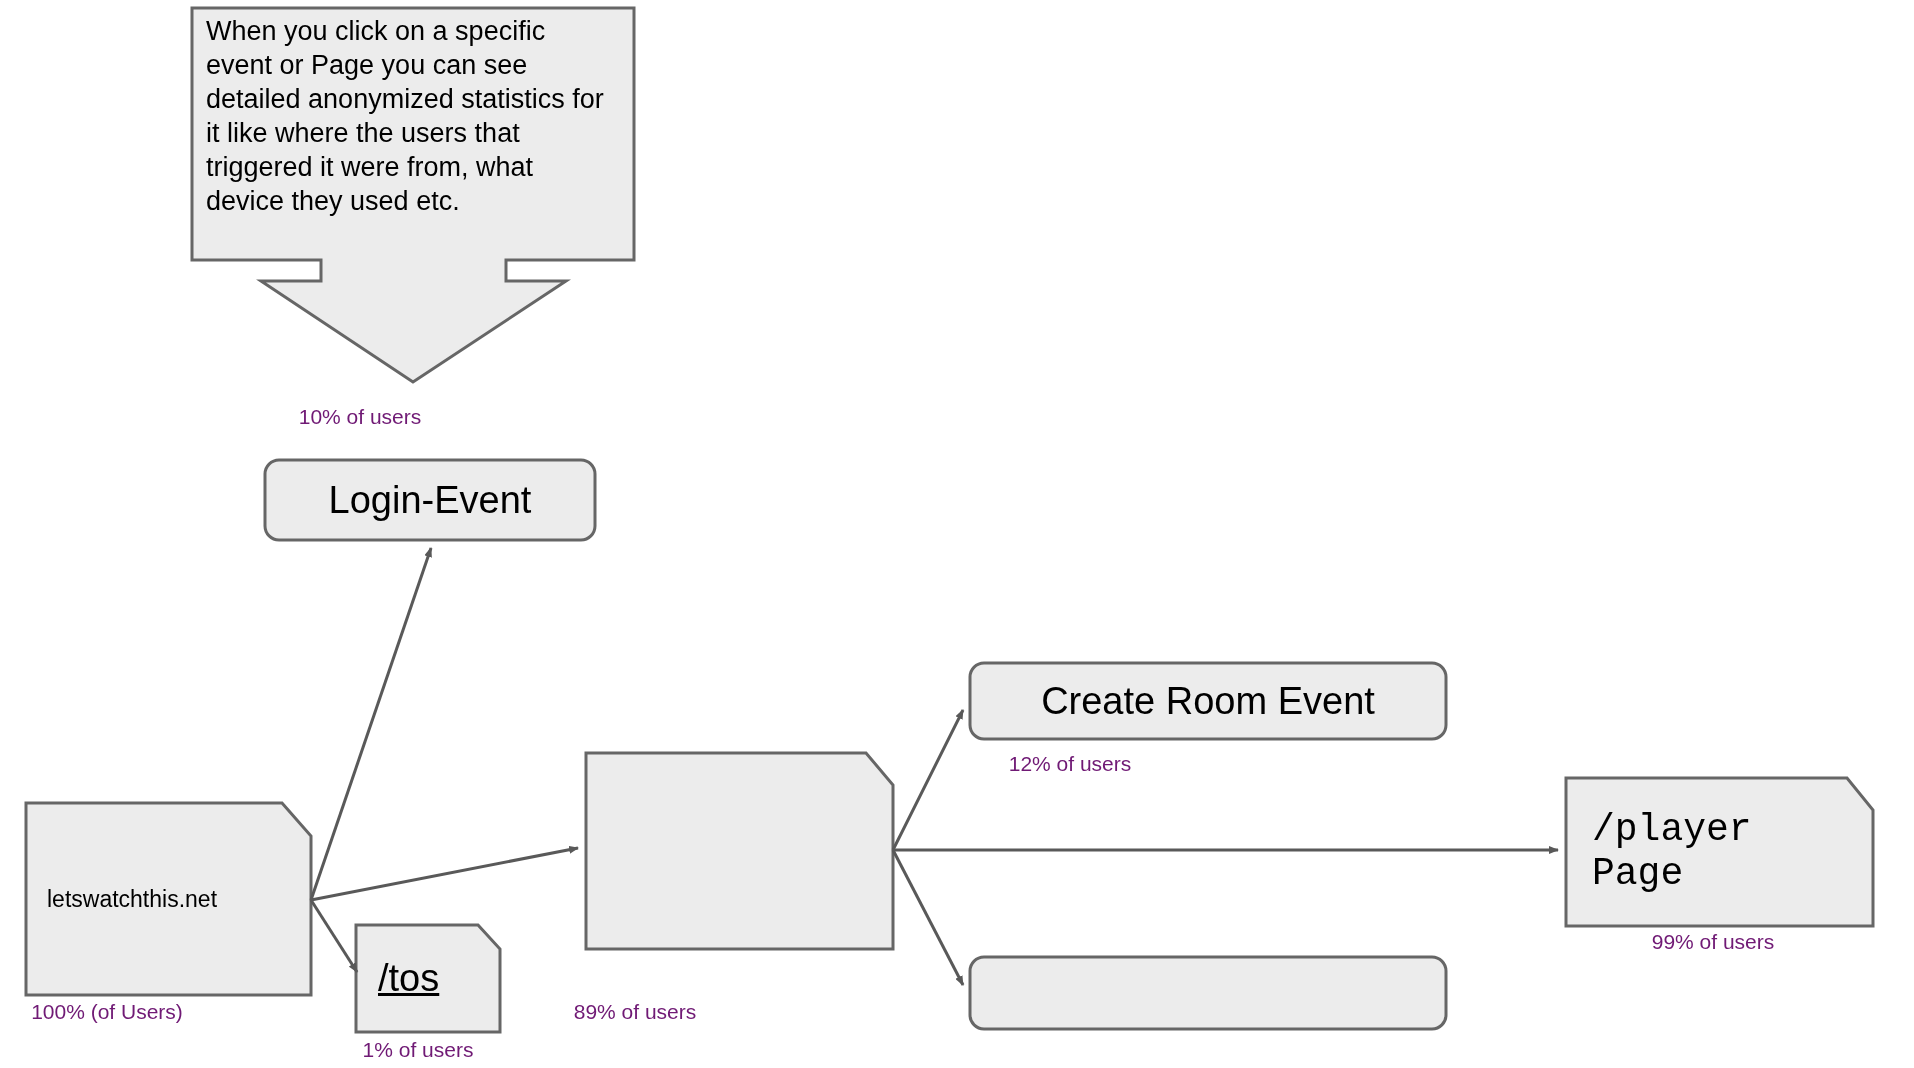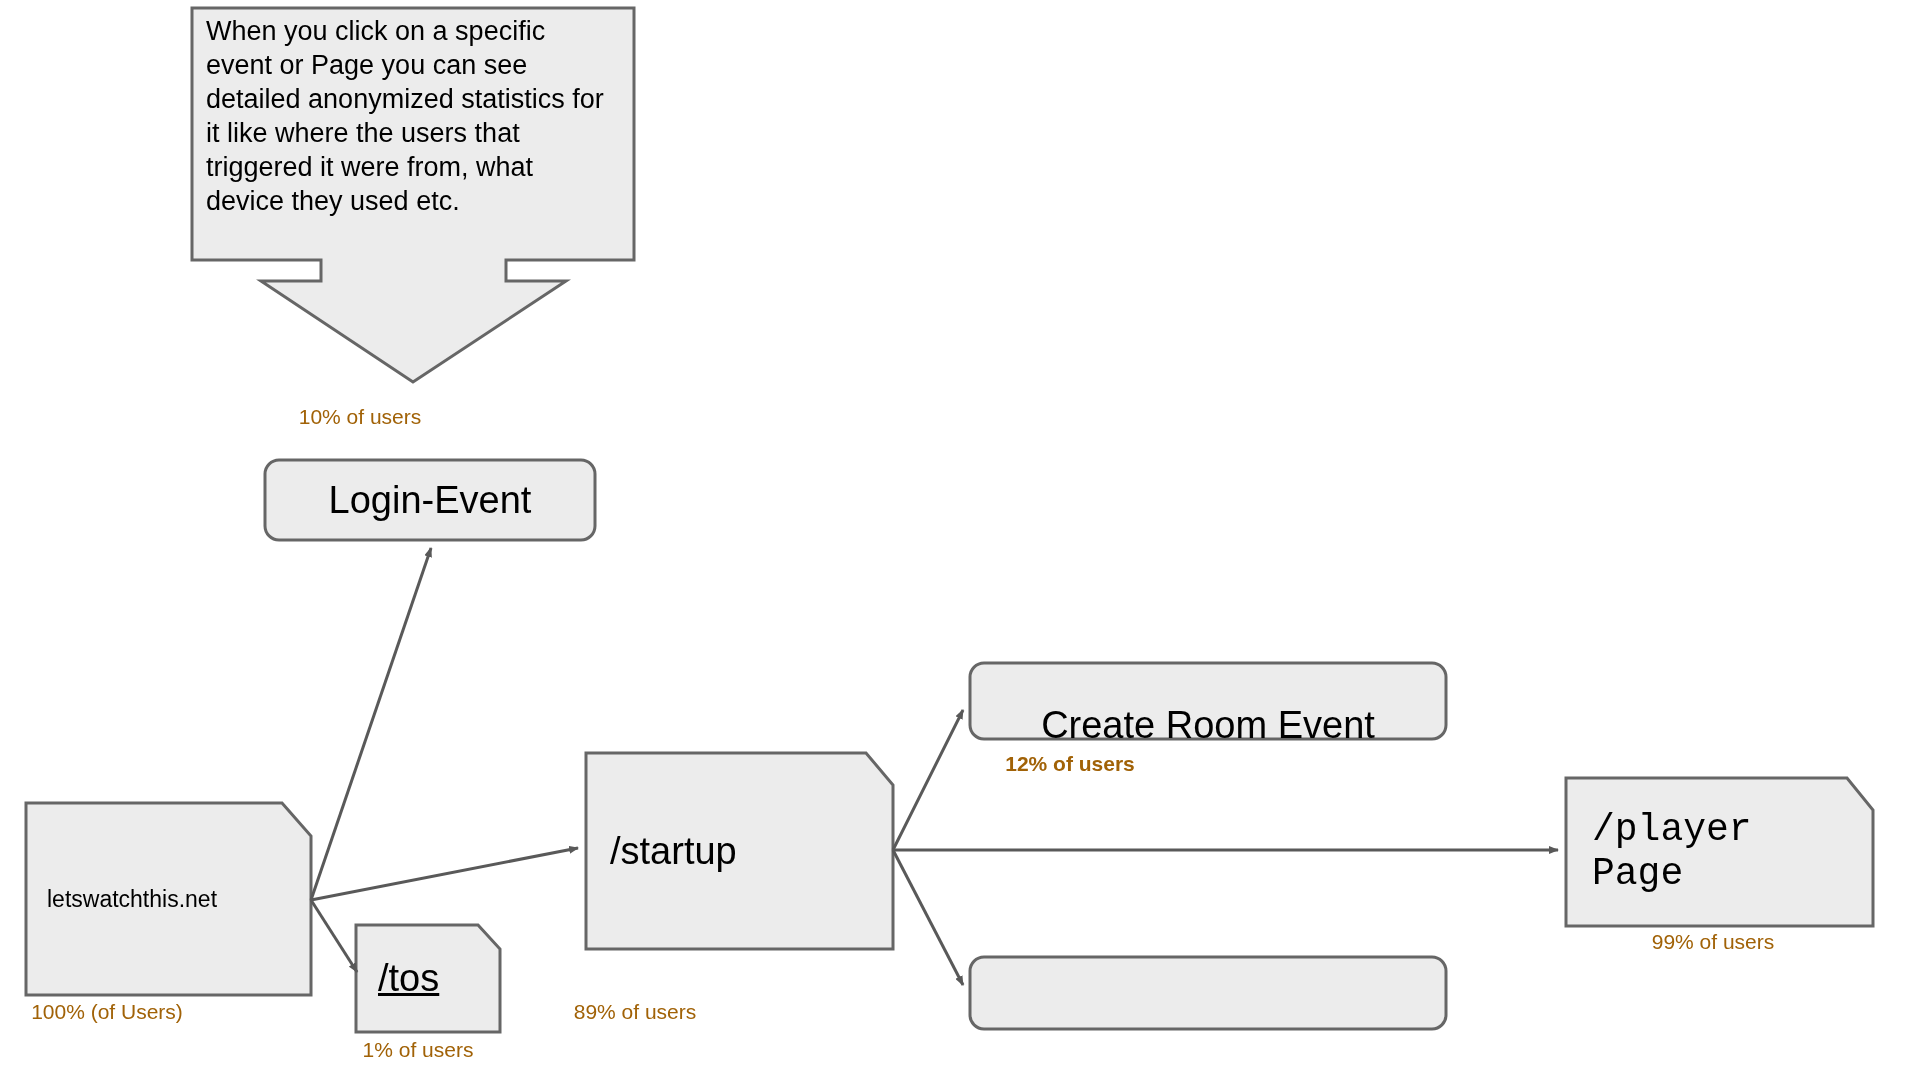--- a/index.html
+++ b/index.html
@@ -28,61 +28,61 @@
     overflow: visible;
   }
   .node-text {
     position: absolute;
     pointer-events: none;
     white-space: pre;
   }
   .caption {
     position: absolute;
     font-size: 21px;
-    color: #a16207;
+    color: #701a75;
     white-space: pre;
     text-align: center;
   }
   .callout-text {
     position: absolute;
     left: 206px;
     top: 14px;
     width: 400px;
     font-size: 27px;
     line-height: 1.26;
     color: #000;
     white-space: pre-wrap;
   }
   .lbl-login   { left: 265px; top: 460px; width: 330px; height: 80px;
                  display: flex; align-items: center; justify-content: center;
                  font-size: 38px; }
   .lbl-create  { left: 970px; top: 663px; width: 476px; height: 76px;
                  display: flex; align-items: center; justify-content: center;
-                 font-size: 38px; margin-top: 24px; }
+                 font-size: 38px; }
   .lbl-join    { left: 970px; top: 957px; width: 476px; height: 72px;
                  display: flex; align-items: center; justify-content: center;
                  font-size: 38px; }
   .lbl-root    { left: 47px; top: 803px; width: 250px; height: 192px;
                  display: flex; align-items: center; justify-content: flex-start;
                  font-size: 23px; }
   .lbl-tos     { left: 378px; top: 925px; width: 120px; height: 107px;
                  display: flex; align-items: center; justify-content: flex-start;
                  font-size: 38px; text-decoration: underline; }
   .lbl-startup { left: 610px; top: 753px; width: 260px; height: 196px;
                  display: flex; align-items: center; justify-content: flex-start;
                  font-size: 38px; }
   .lbl-player  { left: 1592px; top: 778px; width: 250px; height: 148px;
                  display: flex; align-items: center; justify-content: flex-start;
                  font-size: 38px; line-height: 1.16; font-family: Liberation Mono, monospace; }
 
   .cap-10  { left: 235px;  top: 405px;  width: 250px; }
   .cap-100 { left: -18px;  top: 1000px; width: 250px; }
   .cap-1   { left: 318px;  top: 1038px; width: 200px; }
   .cap-89  { left: 510px;  top: 1000px; width: 250px; }
-  .cap-12  { left: 945px;  top: 752px;  width: 250px; font-weight: bold; }
+  .cap-12  { left: 945px;  top: 752px;  width: 250px; }
   .cap-74  { left: 947px;  top: 1039px; width: 250px; margin-top: 43px; }
   .cap-99  { left: 1588px; top: 930px;  width: 250px; }
 </style>
 </head>
 <body>
 
 <div id="canvas">
 
   <svg class="layer" viewBox="0 0 1914 1068">
     <defs>
@@ -118,21 +118,20 @@
     <line x1="893" y1="850" x2="1558" y2="850" stroke="#595959" stroke-width="3" marker-end="url(#arrowhead)"></line>
 
     <line x1="893" y1="850" x2="963" y2="985" stroke="#595959" stroke-width="3" marker-end="url(#arrowhead)"></line>
   </svg>
 
   <div class="callout-text">When you click on a specific event or Page you can see detailed anonymized statistics for it like where the users that triggered it were from, what device they used etc.</div>
 
   <div class="node-text lbl-login">Login-Event</div>
   <div class="node-text lbl-root">letswatchthis.net</div>
   <div class="node-text lbl-tos">/tos</div>
-  <div class="node-text lbl-startup">/startup</div>
   <div class="node-text lbl-create">Create Room Event</div>
   <div class="node-text lbl-player">/player
 Page</div>
 
   <div class="caption cap-10">10% of users</div>
   <div class="caption cap-100">100% (of Users)</div>
   <div class="caption cap-1">1% of users</div>
   <div class="caption cap-89">89% of users</div>
   <div class="caption cap-12">12% of users</div>
   <div class="caption cap-74">74% of users</div>

